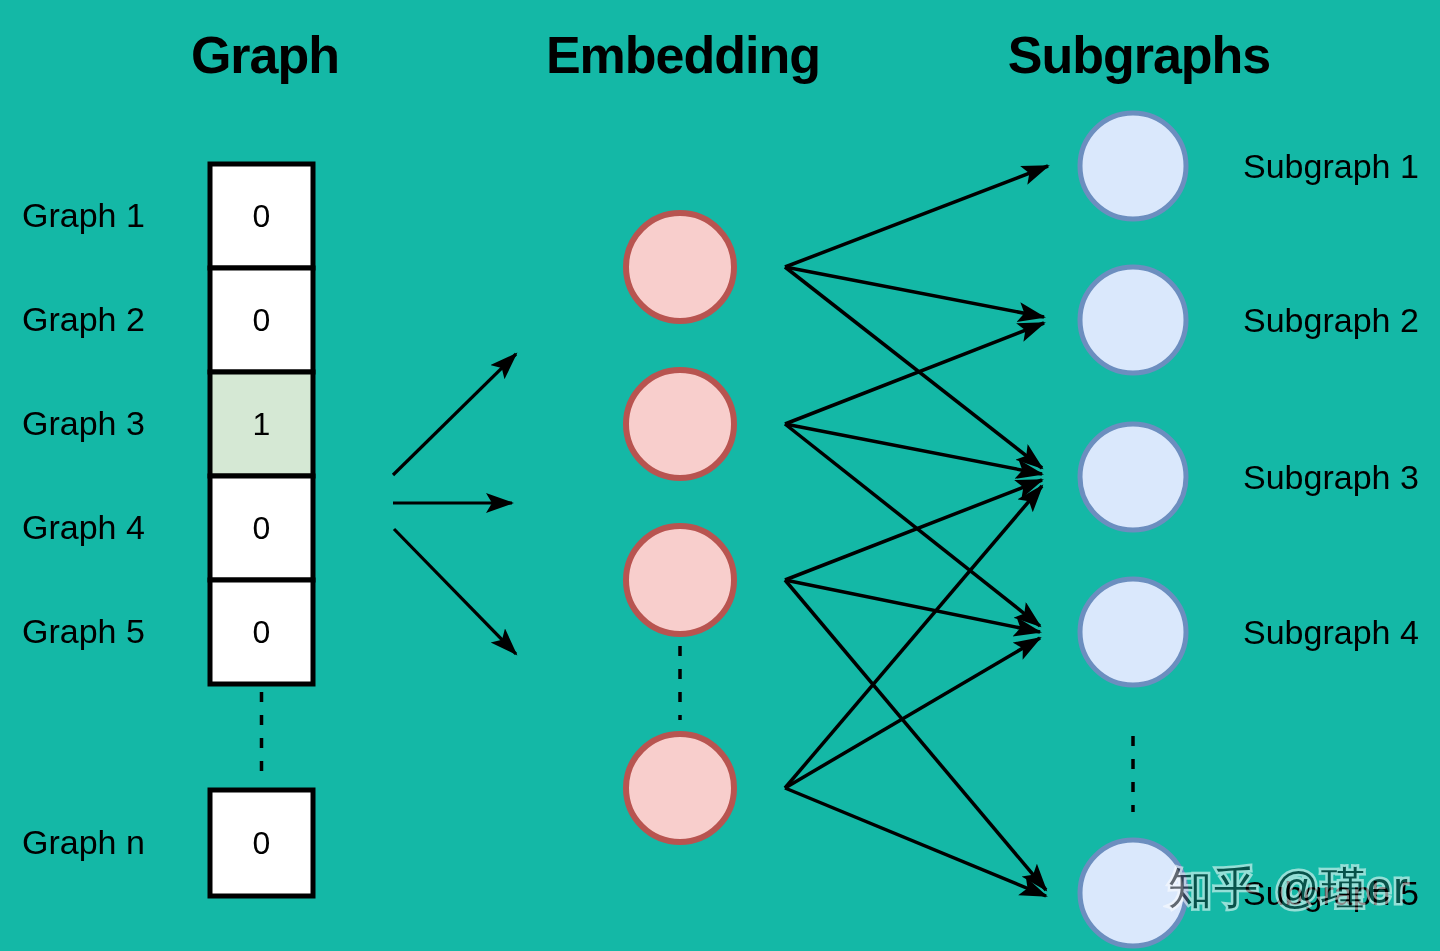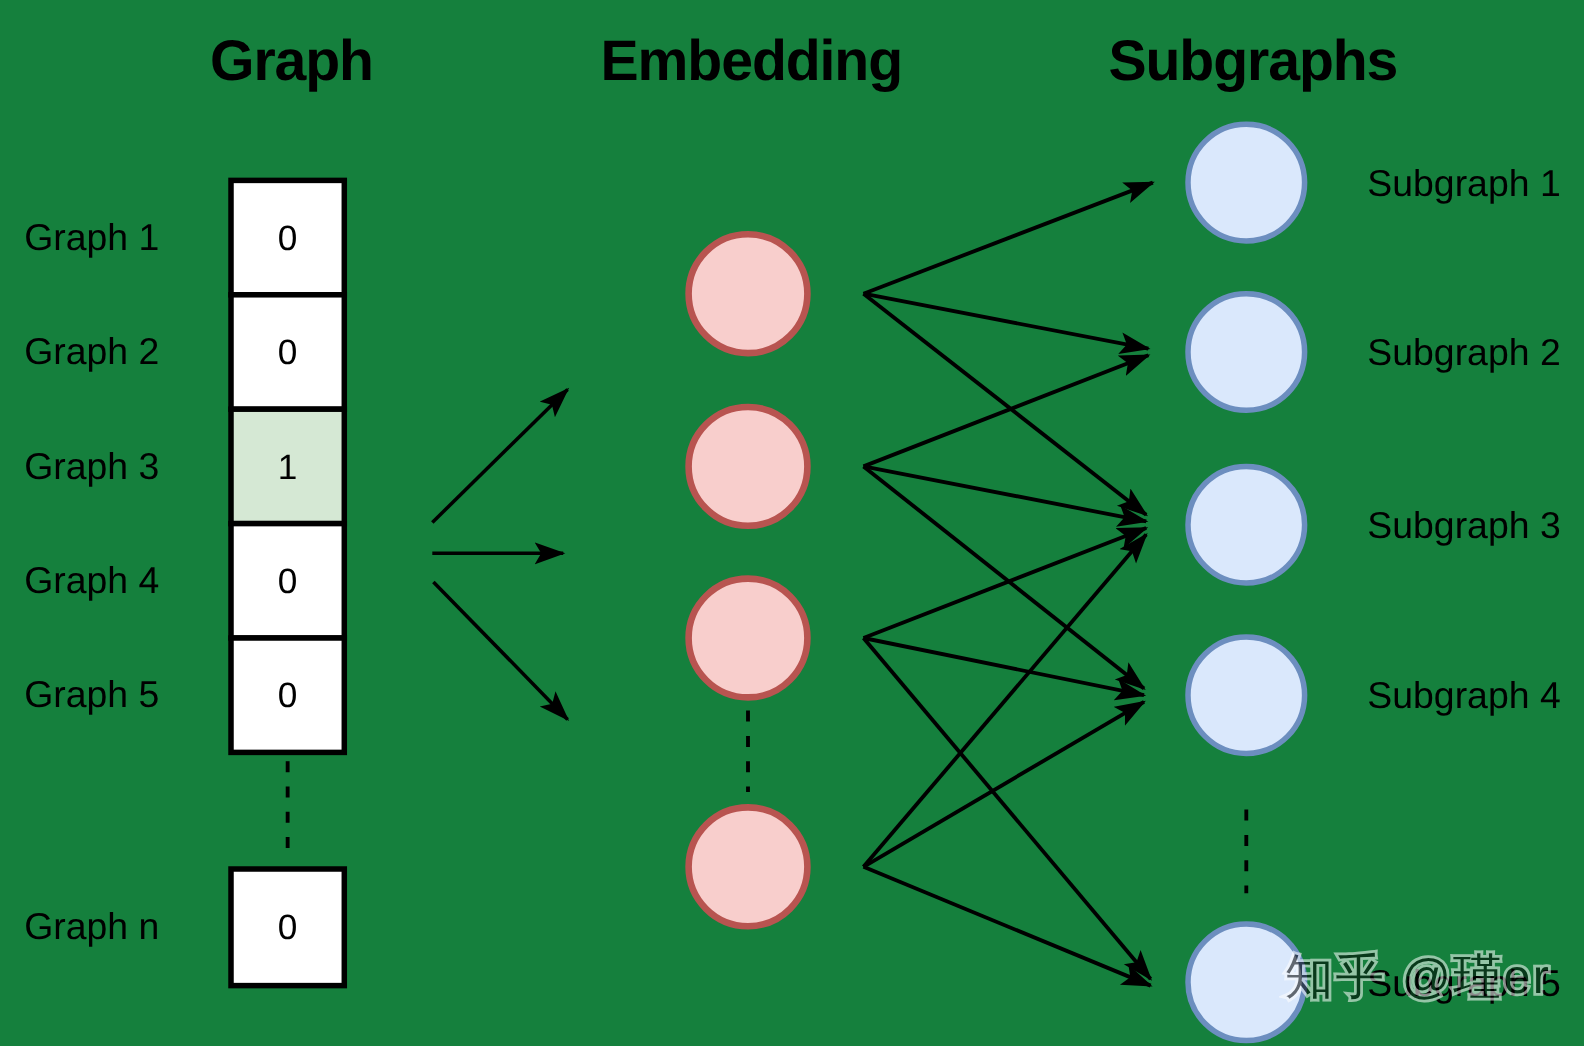--- a/index.html
+++ b/index.html
@@ -1,19 +1,19 @@
 <!DOCTYPE html>
 <html><head>
 <meta charset="utf-8">
 <style>
   html,body{margin:0;padding:0;background:#fff;}
   .canvas{
     position:relative;
     width:1440px;height:951px;
-    background:#15803d;
+    background:#14b8a6;
     font-family:"Liberation Sans","DejaVu Sans",sans-serif;
     overflow:hidden;
   }
   svg{display:block;}
   text{font-family:"Liberation Sans","DejaVu Sans",sans-serif;fill:#000;}
   .col-title{font-size:52px;font-weight:bold;letter-spacing:-1px;text-anchor:middle;}
   .row-label{font-size:34px;}
   .cell-value{font-size:32px;text-anchor:middle;}
   .sub-label{font-size:34px;}
   .watermark{font-size:44px;opacity:0.55;letter-spacing:2px;

